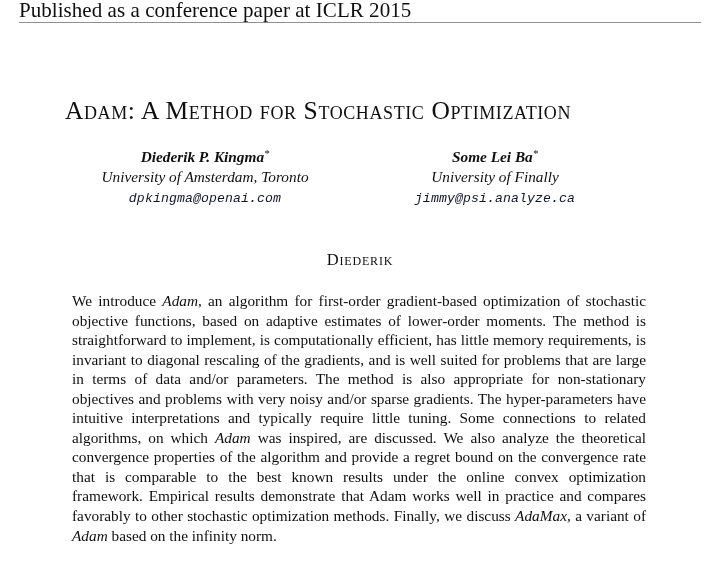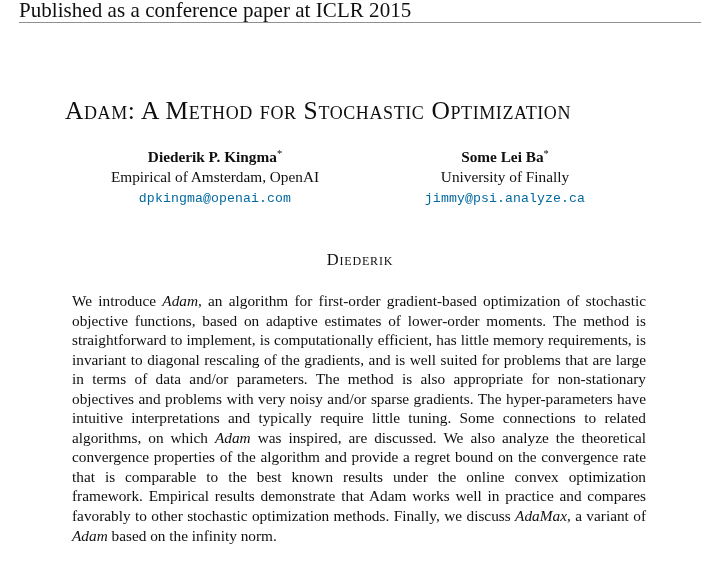--- a/index.html
+++ b/index.html
@@ -57,21 +57,22 @@
     white-space: nowrap;
   }
 
   
   .authors {
     position: absolute;
     left: 60px;
     top: 144px;
     width: 600px;
     display: flex;
-    justify-content: center;
+    justify-content: flex-start;
+    font-style: italic;
   }
   .author-col {
     width: 290px;
     text-align: center;
   }
   .author-name {
     font-size: 15.3px;
     line-height: 20px;
     font-weight: bold;
     white-space: nowrap;
@@ -86,21 +87,21 @@
     font-size: 15.3px;
     line-height: 20.5px;
     white-space: nowrap;
   }
   .author-email {
     font-family: "Liberation Mono", "DejaVu Sans Mono", monospace;
     font-size: 13.2px;
     line-height: 21px;
     letter-spacing: 0.1px;
     white-space: nowrap;
-    color: #0369a1;
+    color: #0f172a;
   }
 
   
   .abstract-heading {
     position: absolute;
     left: 0;
     top: 249px;
     width: 720px;
     text-align: center;
     font-size: 16.5px;
@@ -129,21 +130,21 @@
   <div class="running-head">Published as a conference paper at ICLR 2015</div>
 
   <div class="head-rule"></div>
 
   <h1 class="title">Adam: A Method for Stochastic Optimization</h1>
 
   <div class="authors">
 
     <div class="author-col">
       <div class="author-name"><span>Diederik P. Kingma</span><sup class="star">*</sup></div>
-      <div class="author-affil">Empirical of Amsterdam, OpenAI</div>
+      <div class="author-affil">University of Amsterdam, Toronto</div>
       <div class="author-email">dpkingma@openai.com</div>
     </div>
 
     <div class="author-col">
       <div class="author-name"><span>Some Lei Ba</span><sup class="star">*</sup></div>
       <div class="author-affil">University of Finally</div>
       <div class="author-email">jimmy@psi.analyze.ca</div>
     </div>
 
   </div>

